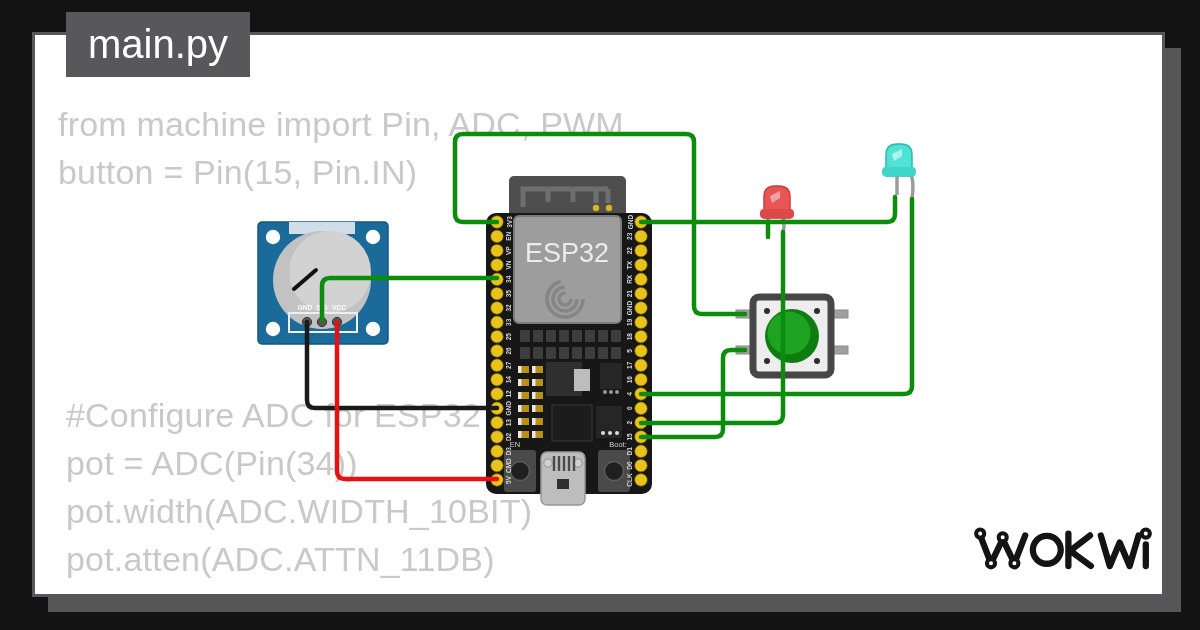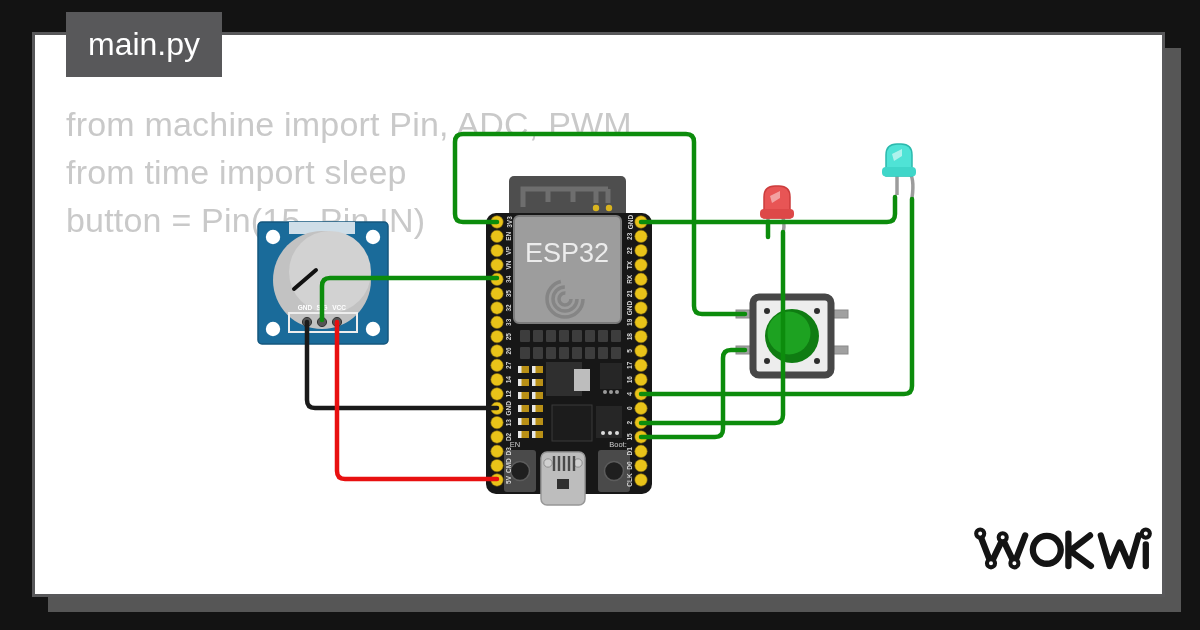--- a/index.html
+++ b/index.html
@@ -10,44 +10,45 @@
     --led_red:#e85555; --led_cyan:#4fe3d6; --button_green:#1da221; --logo_black:#141414;
   }
   html,body{margin:0;padding:0;background:var(--background);}
   .stage{position:relative;width:1200px;height:630px;overflow:hidden;background:var(--background);
          font-family:"Liberation Sans",sans-serif;}
   .card-shadow{position:absolute;left:48px;top:48px;width:1133px;height:564px;background:var(--shadow);z-index:0;}
   .card{position:absolute;left:32px;top:32px;width:1127px;height:559px;background:var(--card_bg);
         border:3px solid var(--card_border);z-index:1;}
   .code{position:absolute;z-index:2;color:var(--code_text);font-size:34px;line-height:48px;
         letter-spacing:.2px;white-space:pre;}
-  #code1{left:66px;top:100px;}
+  #code1{left:58px;top:100px;}
   #code2{left:66px;top:391px;}
   .file-tab{position:absolute;left:66px;top:12px;z-index:6;background:var(--title_bg);
-            color:var(--title_text);font-size:32px;line-height:40px;padding:12px 22px 13px;}
+            color:var(--title_text);font-size:40px;line-height:40px;padding:12px 22px 13px;}
   svg.circuit{position:absolute;left:0;top:0;z-index:5;}
   .wire{fill:none;stroke-width:4.5;stroke-linecap:round;stroke-linejoin:round;}
   .wg{stroke:var(--wire_green);} .wr{stroke:var(--wire_red);} .wb{stroke:var(--wire_black);}
   .pin{fill:var(--pin_yellow);stroke:#8a6f10;stroke-width:.6;}
   .pinlabel{fill:#d6d6d6;font-size:6.5px;font-family:"Liberation Sans",sans-serif;font-weight:bold;}
   .boardtxt{fill:#cfcfcf;font-size:7.5px;font-family:"Liberation Sans",sans-serif;}
   .esplabel{fill:#ececec;font-size:27px;font-family:"Liberation Sans",sans-serif;}
   .potlabel{fill:#ffffff;font-size:6.5px;font-weight:bold;font-family:"Liberation Sans",sans-serif;text-anchor:middle;}
   .logo-stroke{fill:none;stroke:var(--logo_black);stroke-width:7;stroke-linecap:round;stroke-linejoin:round;}
   .logo-ring{fill:#ffffff;stroke:var(--logo_black);stroke-width:4.5;}
   .sr{position:absolute;width:1px;height:1px;overflow:hidden;clip-path:inset(50%);}
 </style>
 </head>
 <body>
 
 <div class="stage">
   <div class="card-shadow"></div>
   <div class="card"></div>
 
-  <div class="code" id="code1"><div>from machine import Pin, ADC, PWM</div><div>from time import sleep</div><div>button = Pin(15, Pin.IN)</div></div>
+  <div class="code" id="code1"><div>from machine import Pin, ADC, PWM</div><div>button = Pin(15, Pin.IN)</div></div>
+  <div class="code" id="code2"><div>#Configure ADC for ESP32</div><div>pot = ADC(Pin(34))</div><div>pot.width(ADC.WIDTH_10BIT)</div><div>pot.atten(ADC.ATTN_11DB)</div></div>
 
   <div class="file-tab">
     <span>main.py</span>
   </div>
 
   <svg class="circuit" width="1200" height="630" viewBox="0 0 1200 630">
 
     <g>
 
       <rect x="509" y="176" width="117" height="42" rx="5" fill="#4e4e4e"></rect>

